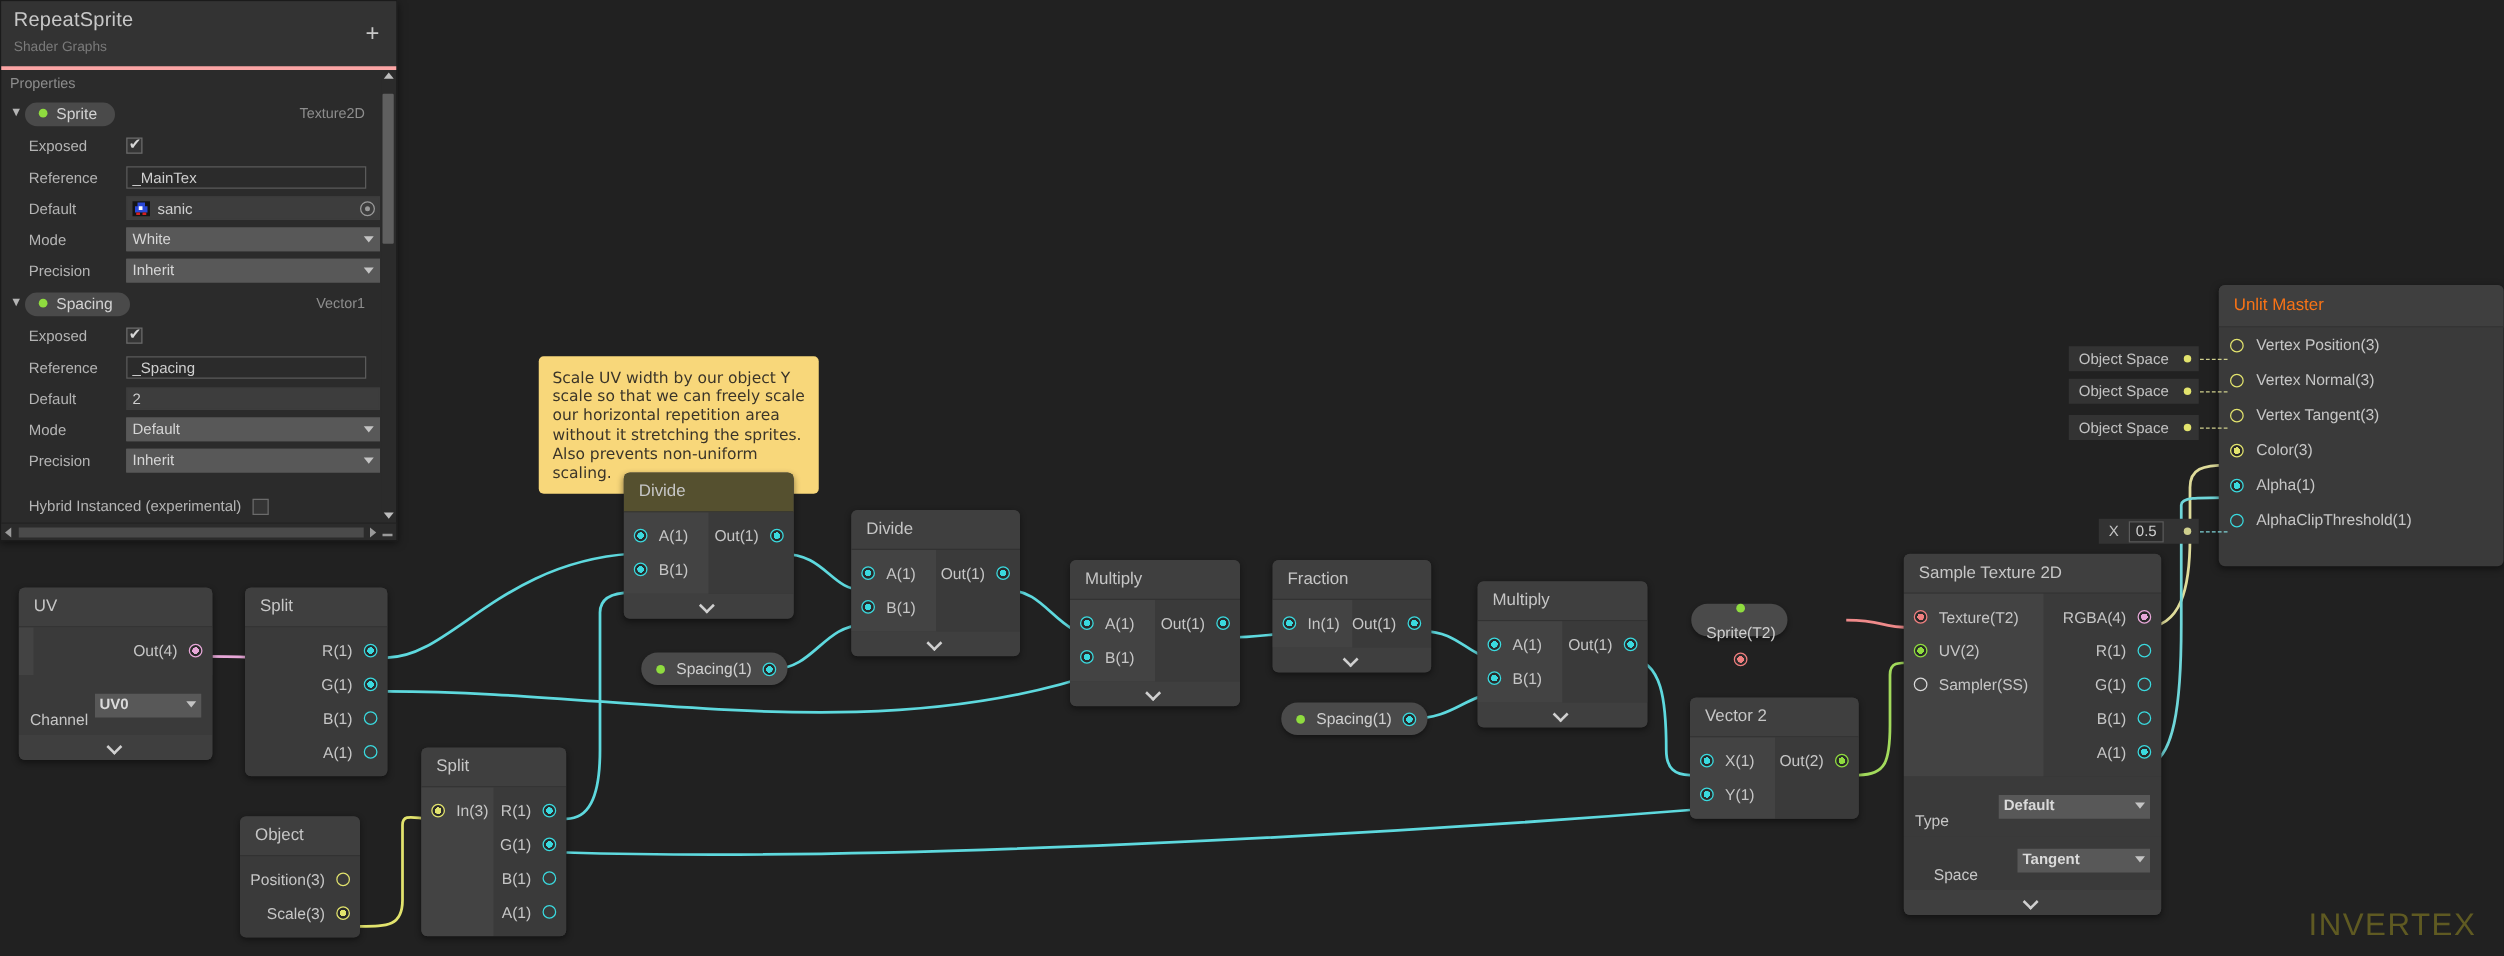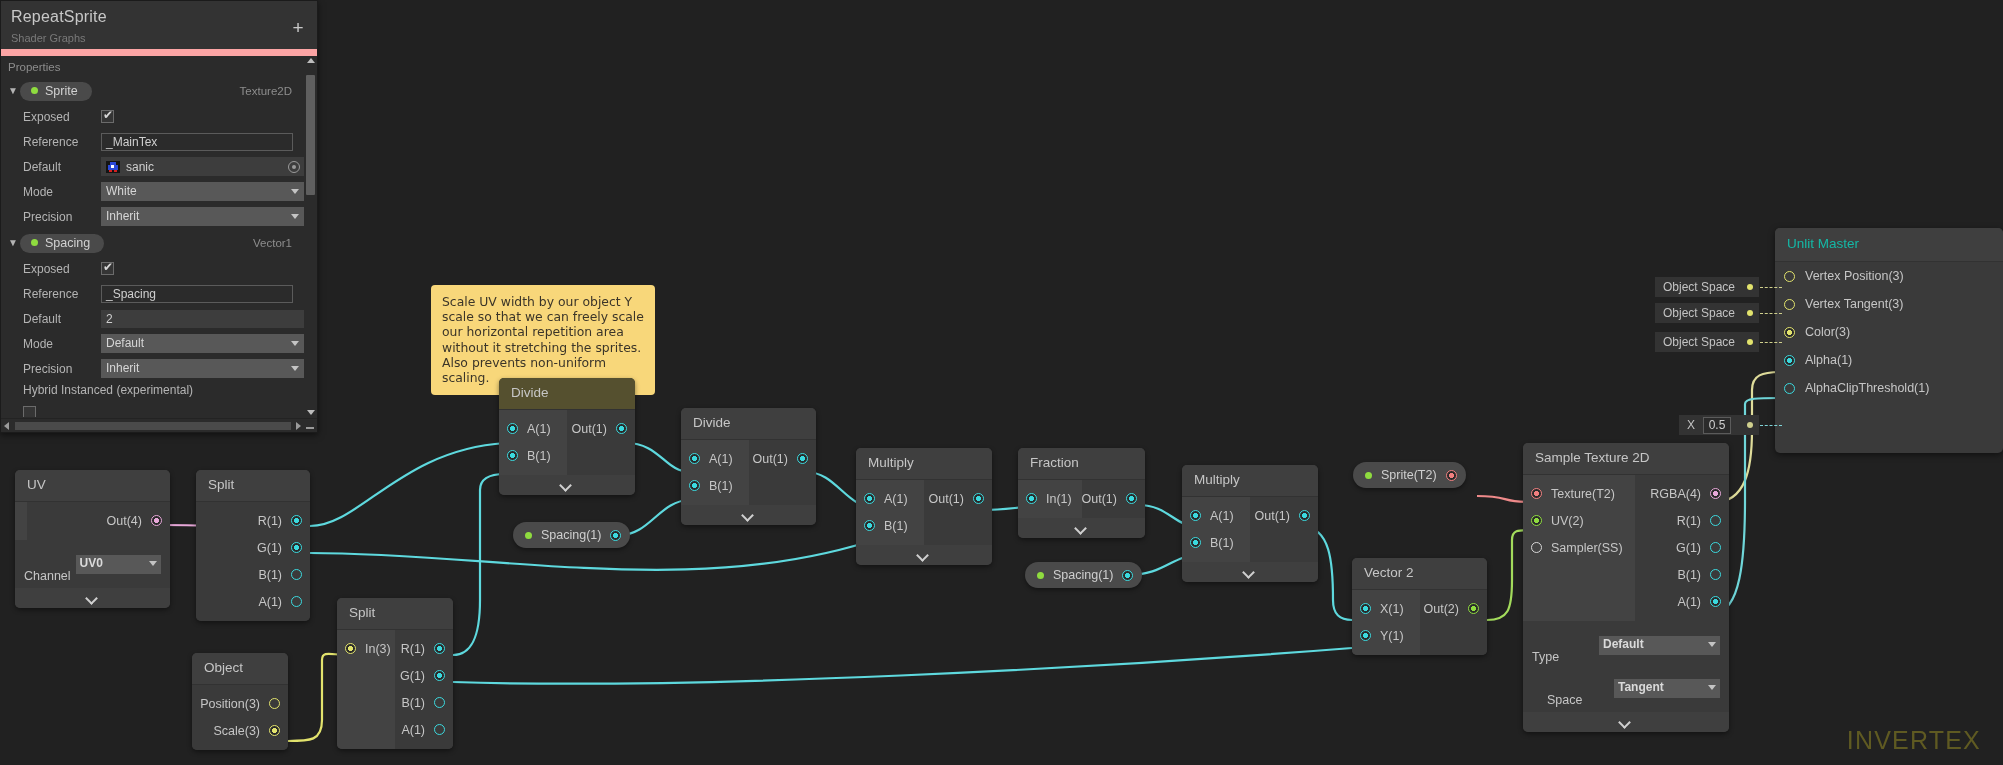--- a/index.html
+++ b/index.html
@@ -11,21 +11,21 @@
   #canvas { position:absolute; inset:0; background:#212121; }
   #wires { position:absolute; left:0; top:0; width:2003px; height:765px; pointer-events:none; }
 
   
   #blackboard {
     position:absolute; left:0; top:0; width:318px; height:433px;
     background:#2b2b2b; border:1px solid #1b1b1b;
     box-shadow:0 2px 6px rgba(0,0,0,.5);
   }
   #bb-header { height:55px; background:#333333; position:relative;
-               border-bottom:7px solid #fca5a5; }
+               border-bottom:3px solid #fca5a5; }
   #bb-title { position:absolute; left:10px; top:7px; font-size:16px; color:#c8c8c8; letter-spacing:.2px; }
   #bb-sub   { position:absolute; left:10px; top:31px; font-size:11px; color:#7a7a7a; }
   #bb-add   { position:absolute; right:10px; top:18px; width:18px; height:18px;
               color:#c8c8c8; font-size:19px; line-height:17px; text-align:center; cursor:pointer;
               font-family:"Liberation Sans",sans-serif; font-weight:300; }
   #bb-body { position:absolute; left:0; top:55px; right:13px; bottom:15px; overflow:hidden; }
   .bb-section { color:#8d8d8d; font-size:11.5px; padding:5px 0 3px 7px; }
   .prop-head { display:flex; align-items:center; height:24px; padding-left:5px; margin-top:3px;}
   .twisty { width:14px; color:#b4b4b4; font-size:10px; text-align:center; line-height:14px; }
   .pill { display:inline-flex; align-items:center; gap:7px; background:#4a4a4a;
@@ -44,21 +44,21 @@
   .cbx { width:13px;height:13px; border:1px solid #6b6b6b; background:#353535; position:relative; }
   .cbx.on:after { content:"✔"; position:absolute; left:1px; top:-3px; font-size:12px; color:#d8d8d8; }
   .objfield { display:flex; align-items:center; gap:6px; height:19px; background:#3d3d3d;
               border:1px solid #3d3d3d; width:209px; padding:0 4px; position:relative; }
   .thumb { width:14px;height:12px; background:#141414; position:relative; overflow:hidden;}
   .thumb i { position:absolute; background:#2a48d8; }
   .objfield .oname { color:#cfcfcf; font-size:12px; }
   .objfield .pick { position:absolute; right:3px; top:3px; width:12px;height:12px;
                     border:1px solid #9a9a9a; border-radius:50%; }
   .objfield .pick:after{content:"";position:absolute;left:3px;top:3px;width:4px;height:4px;background:#9a9a9a;border-radius:50%;}
-  .hyb { display:flex; gap:9px; padding-left:22px; margin-top:3px;flex-direction:column; }
+  .hyb { display:flex; align-items:center; gap:9px; padding-left:22px; margin-top:18px; }
   .hyb span { color:#b4b4b4; font-size:12px; }
   #bb-vscroll { position:absolute; right:1px; top:56px; width:11px; bottom:16px; background:#2b2b2b; }
   #bb-vthumb { position:absolute; top:18px; left:1px; width:9px; height:120px; background:#5f5f5f; border-radius:1px;}
   #bb-hscroll { position:absolute; left:0; right:0; bottom:0; height:14px; background:#2b2b2b; border-top:1px solid #232323;}
   #bb-hthumb { position:absolute; left:14px; top:3px; height:8px; right:26px; background:#4a4a4a; }
 
   
   #sticky { position:absolute; left:431px; top:285px; width:224px; height:110px;
             background:#f8d77a; border-radius:4px; padding:9px 11px 0 11px;
             color:#3b3529; font-size:12.4px; line-height:15.2px; font-family:"DejaVu Sans", sans-serif; }
@@ -103,21 +103,21 @@
 
   
   .tokennode { position:absolute; display:flex; align-items:center; gap:9px;
                background:#4a4a4a; border-radius:14px; height:26px; padding:0 9px 0 12px;
                color:#cfcfcf; font-size:12.5px; box-shadow:0 2px 4px rgba(0,0,0,.4); }
   .tokennode .dot { width:7px;height:7px;border-radius:50%; background:#8fdc3f; flex:none;}
 
   
   #master { position:absolute; left:1775px; top:228px; width:228px; height:225px;
             background:#3a3a3a; border-radius:5px; box-shadow:0 2px 6px rgba(0,0,0,.5); overflow:hidden;}
-  #master .nhead { height:34px; background:#3f3f3f; color:#14b8a6; font-size:13.5px;
+  #master .nhead { height:34px; background:#3f3f3f; color:#f97316; font-size:13.5px;
                    padding:8px 0 0 12px; border-bottom:1px solid #323232; }
   .mport { display:flex; align-items:center; height:28px; padding-left:9px;
            color:#c6c6c6; font-size:12.5px; }
   .mport .sock { margin-right:10px; }
   .mslot { position:absolute; display:flex; align-items:center; justify-content:space-between;
            height:20px; background:#333333; color:#c3c3c3; font-size:12px; padding:0 6px 0 8px; }
   .mslot .sdot { width:6px;height:6px;border-radius:50%; background:#e2e36d; margin-left:8px; flex:none;}
   .mslot.vec { display:flex; gap:4px; align-items:center; }
   .mslot .xlab { color:#c3c3c3; font-size:12px; }
   .mslot .xval { background:#2b2b2b; border:1px solid #5b5b5b; color:#cfcfcf;
@@ -462,31 +462,35 @@
   <div class="tokennode" style="left:513px; top:522px;">
     <span class="dot"></span>
     <span>Spacing(1)</span>
     <span class="sock filled"></span>
   </div>
   <div class="tokennode" style="left:1025px; top:562px;">
     <span class="dot"></span>
     <span>Spacing(1)</span>
     <span class="sock filled"></span>
   </div>
-  <div class="tokennode" style="left:1353px; top:462px;">
+  <div class="tokennode" style="left:1353px; top:483px;flex-direction:column;">
     <span class="dot"></span>
     <span>Sprite(T2)</span>
     <span class="sock red filled"></span>
   </div>
 
   <div id="master">
     <div class="nhead">Unlit Master</div>
     <div class="mport">
         <span class="sock yellow"></span>
         <span>Vertex Position(3)</span>
+      </div>
+    <div class="mport">
+        <span class="sock yellow"></span>
+        <span>Vertex Normal(3)</span>
       </div>
     <div class="mport">
         <span class="sock yellow"></span>
         <span>Vertex Tangent(3)</span>
       </div>
     <div class="mport">
         <span class="sock yellow filled"></span>
         <span>Color(3)</span>
       </div>
     <div class="mport">

